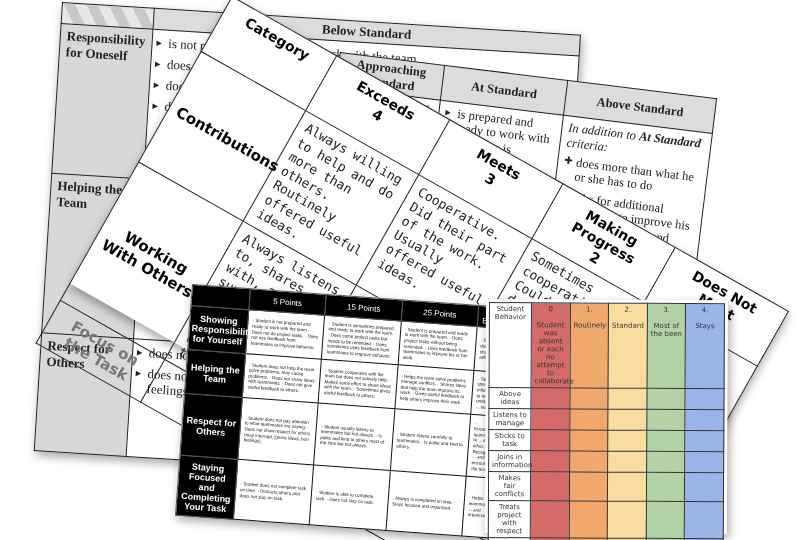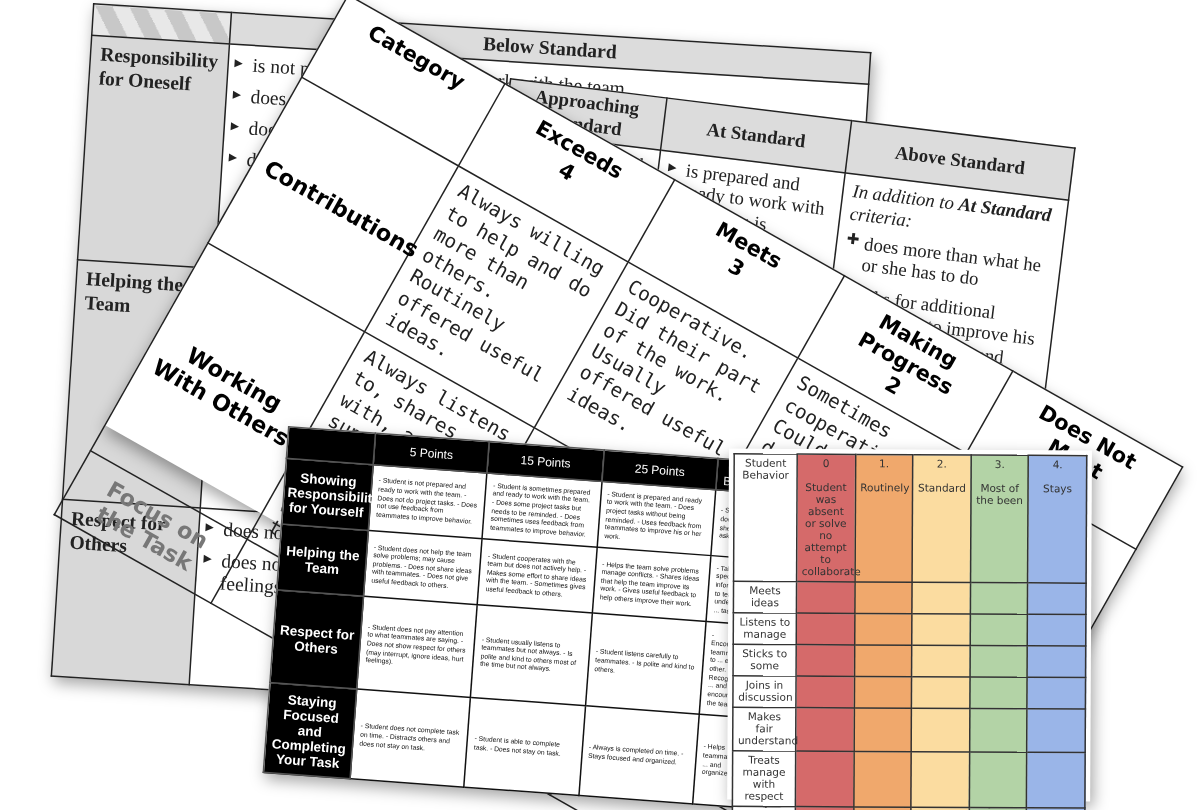--- a/index.html
+++ b/index.html
@@ -235,68 +235,68 @@
         <col style="width:42px">
         <col>
         <col>
         <col>
         <col>
         <col>
       </colgroup>
     <tbody>
         <tr style="height:54px">
       <th class="beh">Student Behavior</th>
-      <th class="c0"><span class="num">0</span><span>Student was absent or solve no attempt to collaborate</span></th>
+      <th class="c0"><span class="num">0</span><span>Student was absent or each no attempt to collaborate</span></th>
       <th class="c1"><span class="num">1.</span><span>Routinely</span></th>
       <th class="c2"><span class="num">2.</span><span>Standard</span></th>
       <th class="c3"><span class="num">3.</span><span>Most of the been</span></th>
       <th class="c4"><span class="num">4.</span><span>Stays</span></th>
     </tr>
     <tr>
-      <td class="beh">Meets ideas</td>
+      <td class="beh">Above ideas</td>
       <td class="c0"></td>
           <td class="c1"></td>
           <td class="c2"></td>
           <td class="c3"></td>
           <td class="c4"></td>
     </tr>
     <tr>
       <td class="beh">Listens to manage</td>
       <td class="c0"></td>
           <td class="c1"></td>
           <td class="c2"></td>
           <td class="c3"></td>
           <td class="c4"></td>
     </tr>
     <tr>
-      <td class="beh">Sticks to some</td>
-      <td class="c0"></td>
-          <td class="c1"></td>
-          <td class="c2"></td>
-          <td class="c3"></td>
-          <td class="c4"></td>
-    </tr>
-    <tr>
-      <td class="beh">Joins in discussion</td>
-      <td class="c0"></td>
-          <td class="c1"></td>
-          <td class="c2"></td>
-          <td class="c3"></td>
-          <td class="c4"></td>
-    </tr>
-    <tr>
-      <td class="beh">Makes fair understand</td>
-      <td class="c0"></td>
-          <td class="c1"></td>
-          <td class="c2"></td>
-          <td class="c3"></td>
-          <td class="c4"></td>
-    </tr>
-    <tr>
-      <td class="beh">Treats manage with respect</td>
+      <td class="beh">Sticks to task</td>
+      <td class="c0"></td>
+          <td class="c1"></td>
+          <td class="c2"></td>
+          <td class="c3"></td>
+          <td class="c4"></td>
+    </tr>
+    <tr>
+      <td class="beh">Joins in information</td>
+      <td class="c0"></td>
+          <td class="c1"></td>
+          <td class="c2"></td>
+          <td class="c3"></td>
+          <td class="c4"></td>
+    </tr>
+    <tr>
+      <td class="beh">Makes fair conflicts</td>
+      <td class="c0"></td>
+          <td class="c1"></td>
+          <td class="c2"></td>
+          <td class="c3"></td>
+          <td class="c4"></td>
+    </tr>
+    <tr>
+      <td class="beh">Treats project with respect</td>
       <td class="c0"></td>
           <td class="c1"></td>
           <td class="c2"></td>
           <td class="c3"></td>
           <td class="c4"></td>
     </tr>
     <tr style="height:46px">
       <td class="beh">Arrives to class prepared and ready to study</td>
       <td class="c0"></td>
           <td class="c1"></td>

